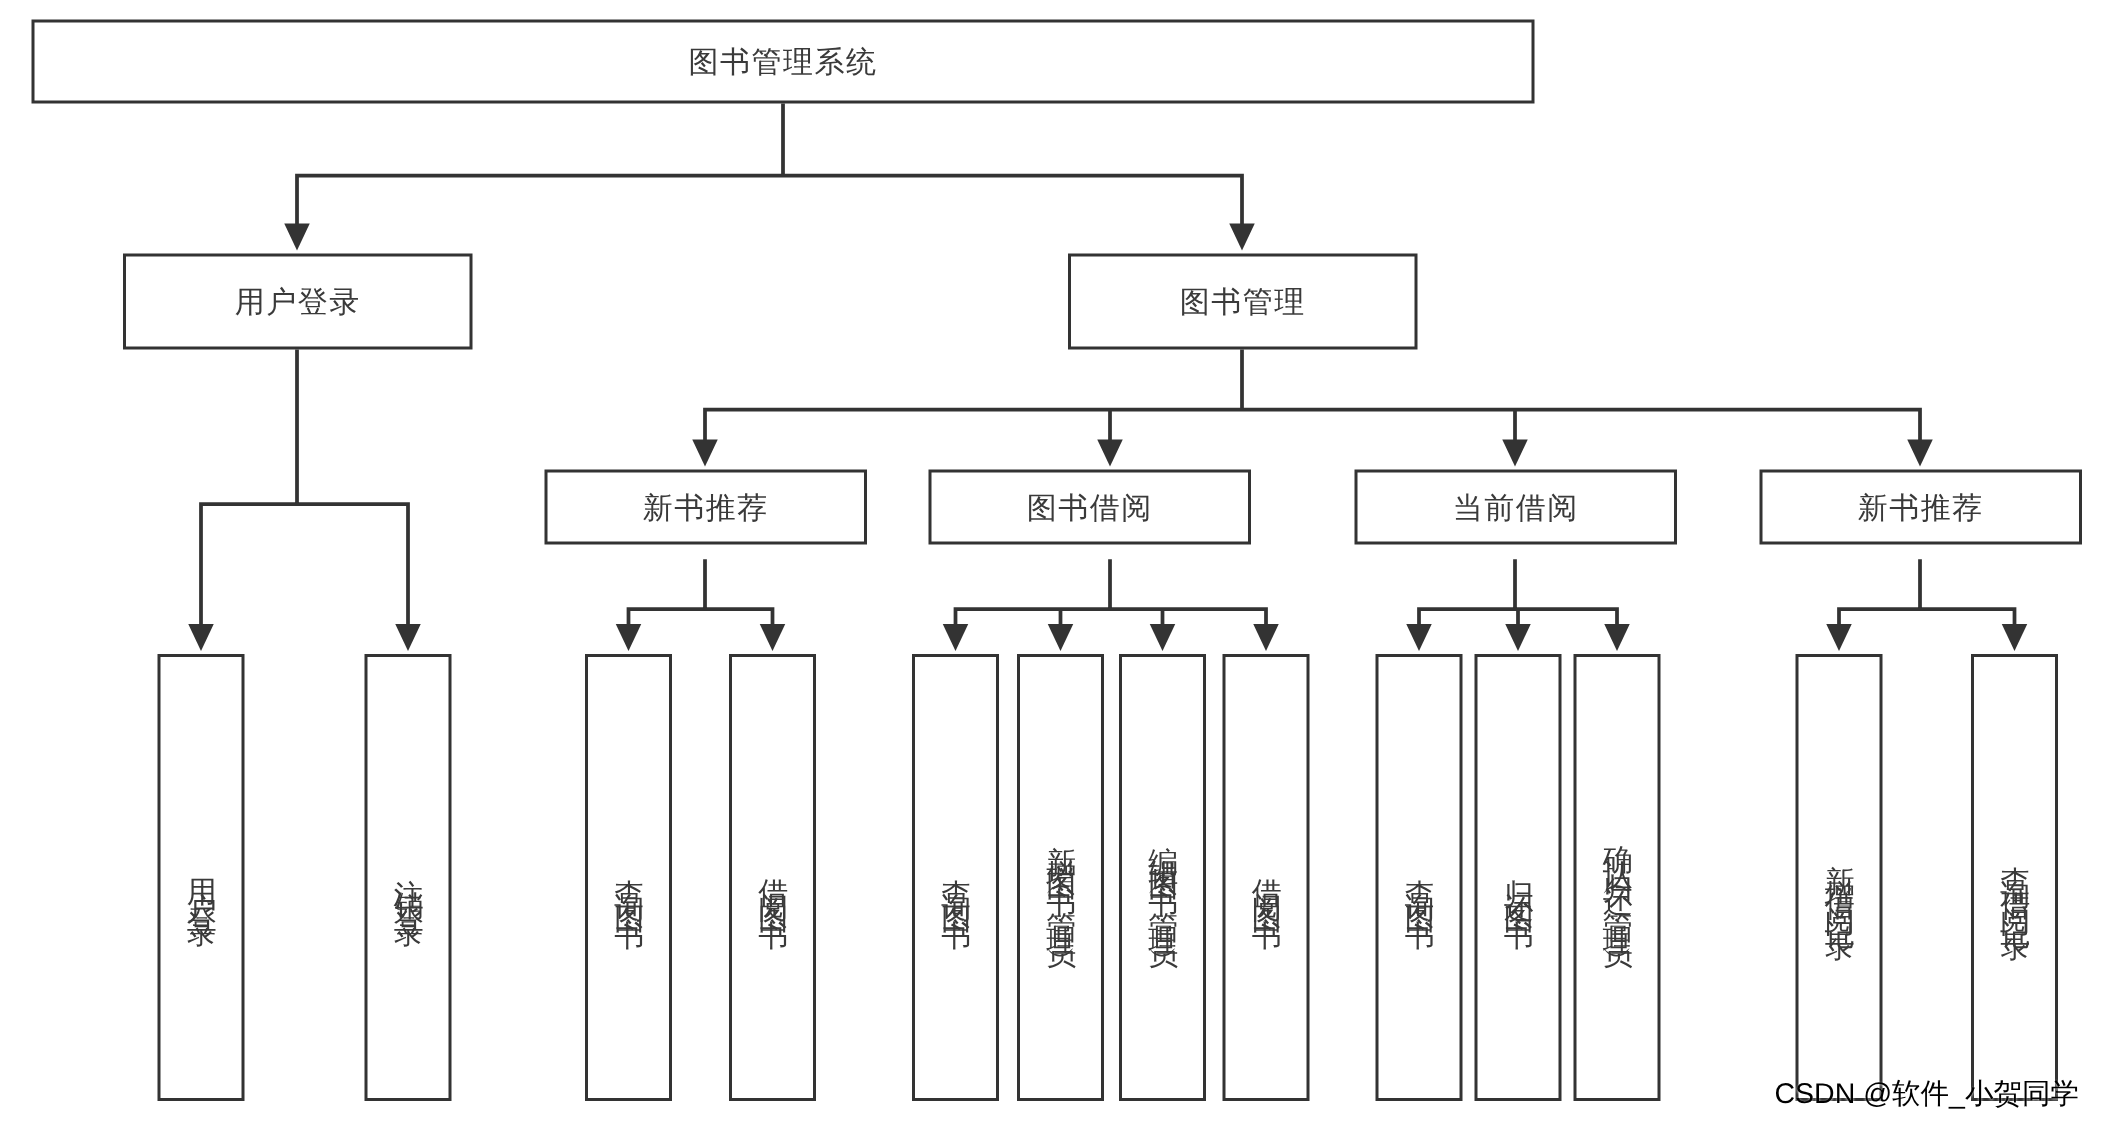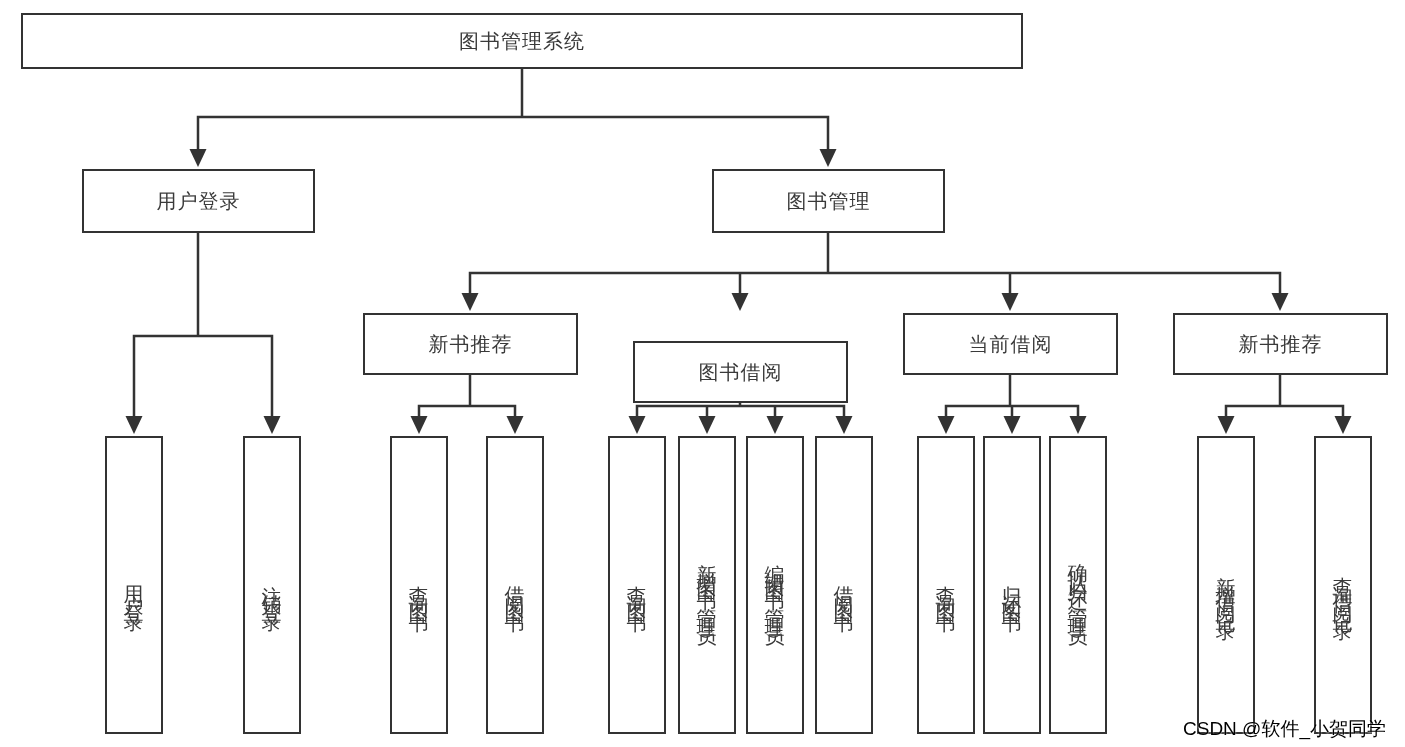--- a/index.html
+++ b/index.html
@@ -35,23 +35,23 @@
     font-size: 20px;
     line-height: 1;
     padding-top: 6px;
   }
   
   .n-root  { left: 21px;  top: 13px;  width: 1002px; height: 56px; }
   
   .n-login { left: 82px;  top: 169px; width: 233px;  height: 64px; }
   .n-mgmt  { left: 712px; top: 169px; width: 233px;  height: 64px; }
   
-  .n-l3    { top: 313px; width: 215px; height: 62px; }
+  .n-l3    { top: 313px; width: 215px; height: 50px; }
   .n-rec   { left: 363px; }
-  .n-bor   { left: 633px; margin-top: 28px; }
+  .n-bor   { left: 619px; }
   .n-cur   { left: 903px; }
   .n-hist  { left: 1173px; }
   
   .leaf    { top: 436px; width: 58px; height: 298px; }
   .lf-a1 { left: 105px; }  .lf-a2 { left: 243px; }
   .lf-b1 { left: 390px; }  .lf-b2 { left: 486px; }
   .lf-c1 { left: 608px; }  .lf-c2 { left: 678px; }
   .lf-c3 { left: 746px; }  .lf-c4 { left: 815px; }
   .lf-d1 { left: 917px; }  .lf-d2 { left: 983px; }
   .lf-d3 { left: 1049px; }

